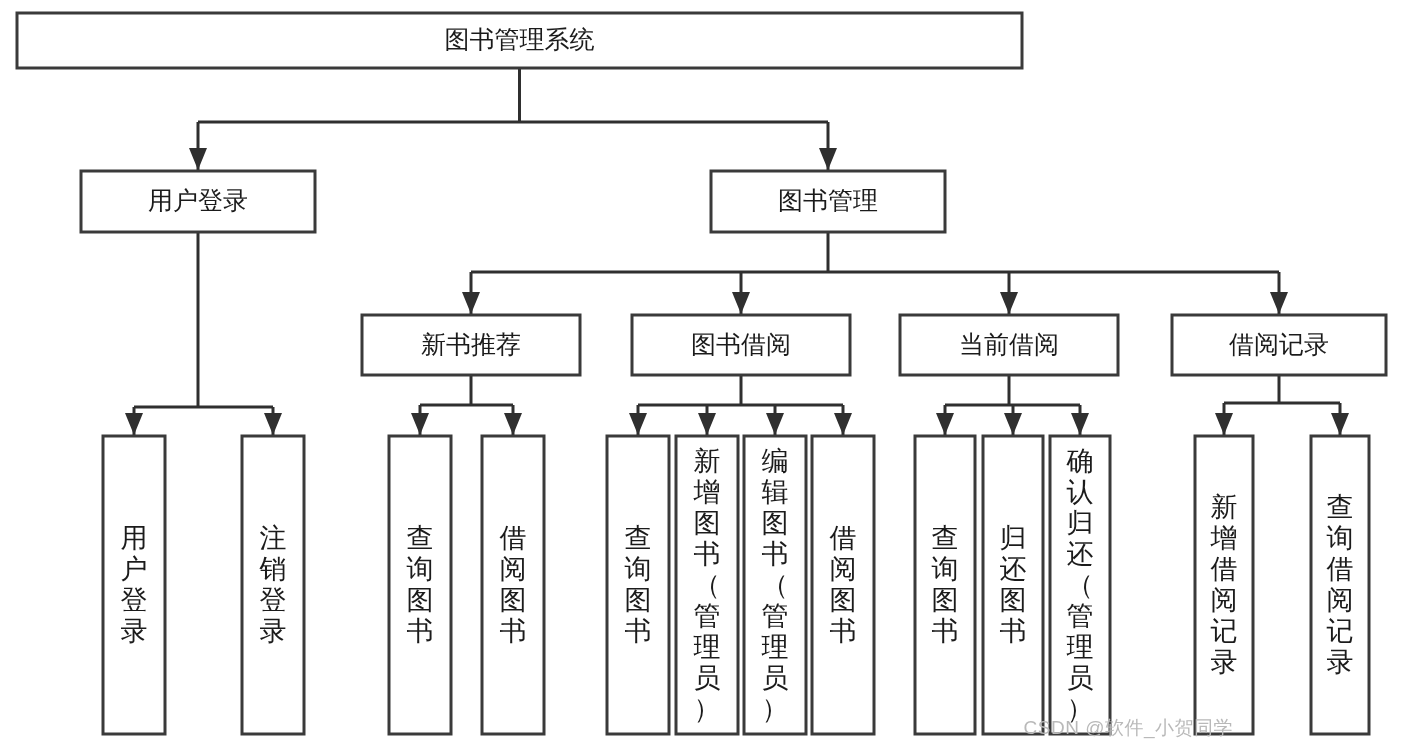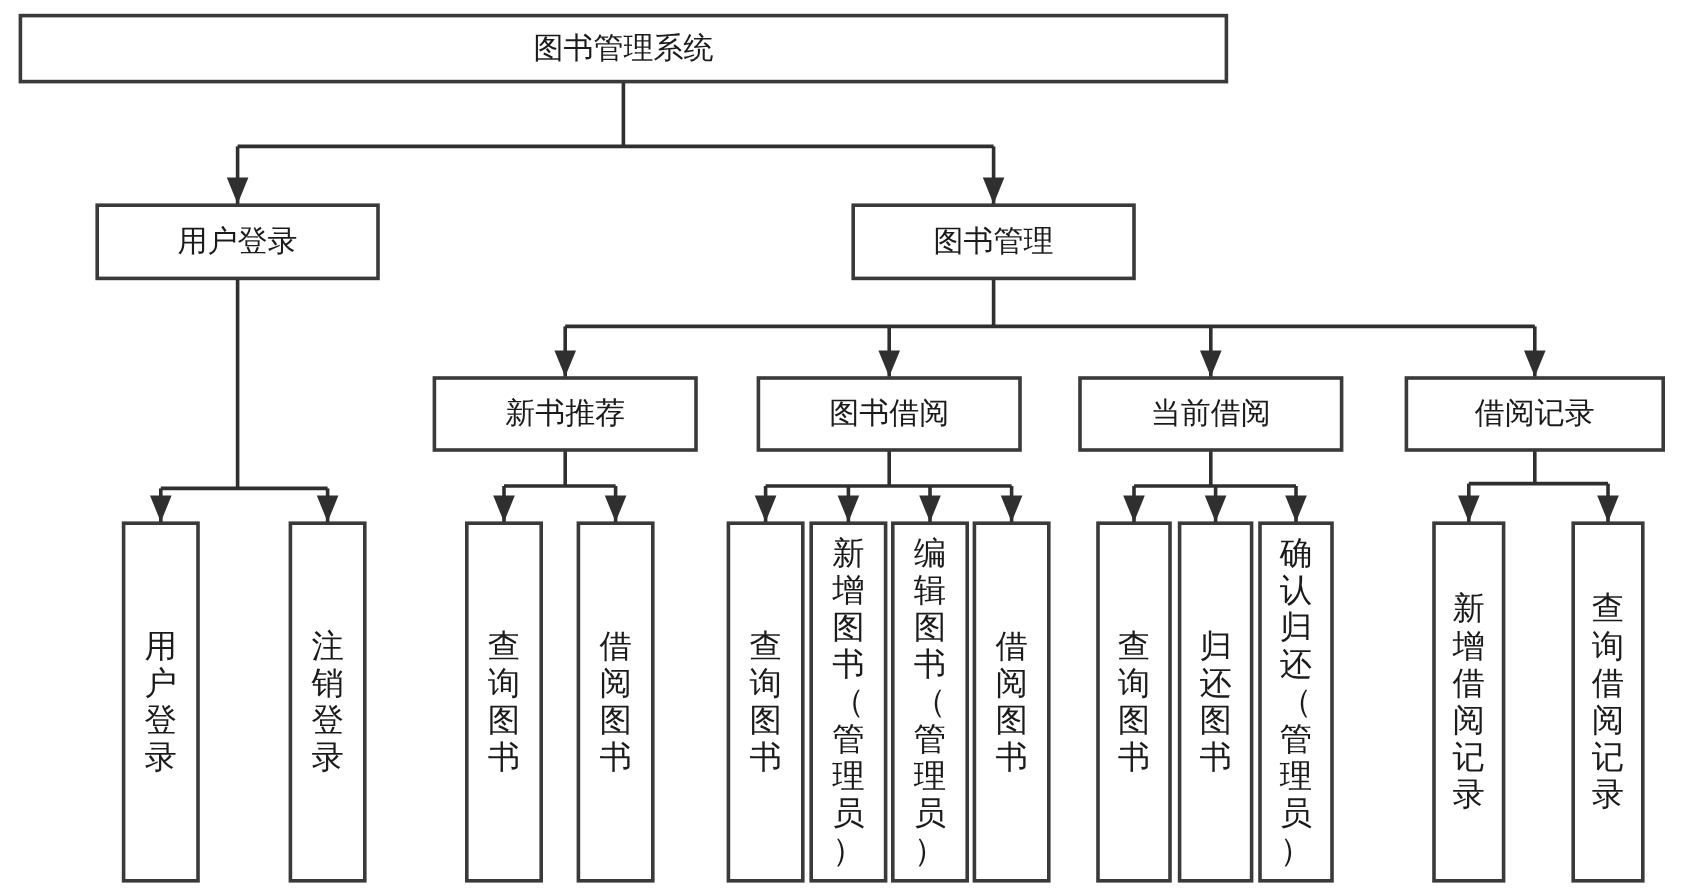--- a/index.html
+++ b/index.html
@@ -201,13 +201,14 @@
         <g>
           <rect x="1195" y="436" width="58" height="298" class="node-box"></rect>
           <text x="1224" y="516.18" class="node-label-vertical"><tspan x="1224" dy="0">新</tspan><tspan x="1224" dy="31">增</tspan><tspan x="1224" dy="31">借</tspan><tspan x="1224" dy="31">阅</tspan><tspan x="1224" dy="31">记</tspan><tspan x="1224" dy="31">录</tspan></text>
         </g>
         <g>
           <rect x="1311" y="436" width="58" height="298" class="node-box"></rect>
           <text x="1340" y="516.18" class="node-label-vertical"><tspan x="1340" dy="0">查</tspan><tspan x="1340" dy="31">询</tspan><tspan x="1340" dy="31">借</tspan><tspan x="1340" dy="31">阅</tspan><tspan x="1340" dy="31">记</tspan><tspan x="1340" dy="31">录</tspan></text>
         </g>
       </g>
   </svg>
+  <div class="watermark-text">CSDN @软件_小贺同学</div>
 </div>
 
 </body></html>

